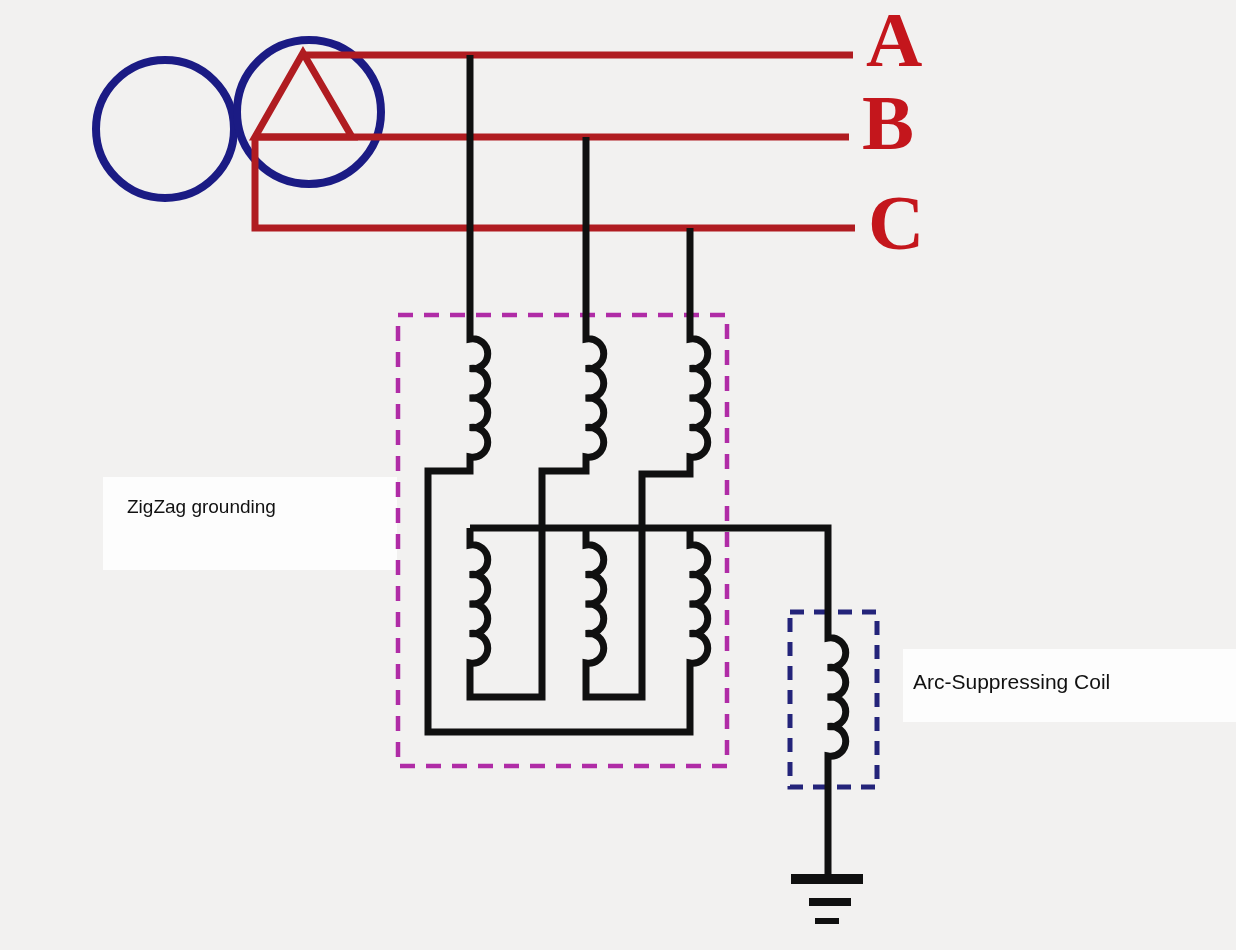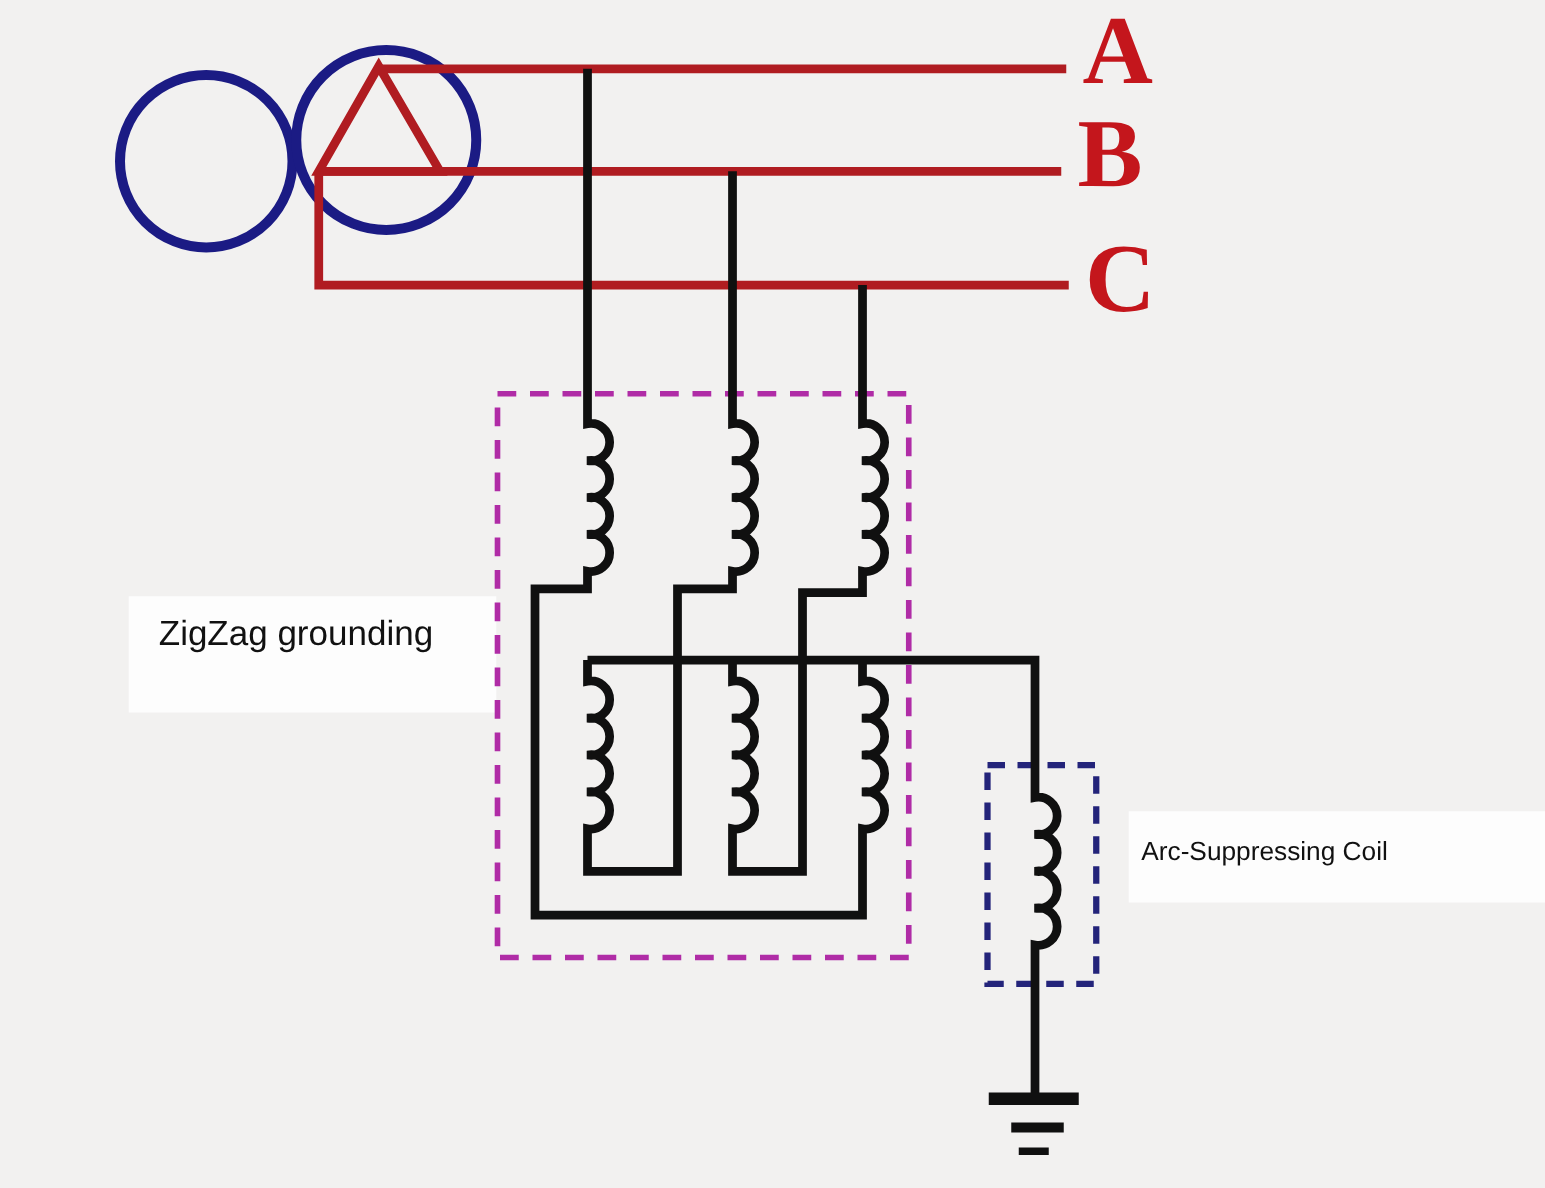--- a/index.html
+++ b/index.html
@@ -30,21 +30,21 @@
   .phase-letter{
     position:absolute;
     font-family:"Liberation Serif", serif;
     font-weight:bold;
     font-size:78px;line-height:78px;
     color:var(--phase-label-red);
   }
   .diagram-label{
     position:absolute;
     color:var(--label-text);
-    font-size:28px;line-height:37px;
+    font-size:19px;line-height:37px;
     white-space:nowrap;
   }
   .arc-label{font-size:21px;line-height:44px;}
 </style>
 </head>
 <body>
 
 <div class="stage">
 
   <div class="white-patch" style="left:103px;top:477px;width:294px;height:93px;"></div>

